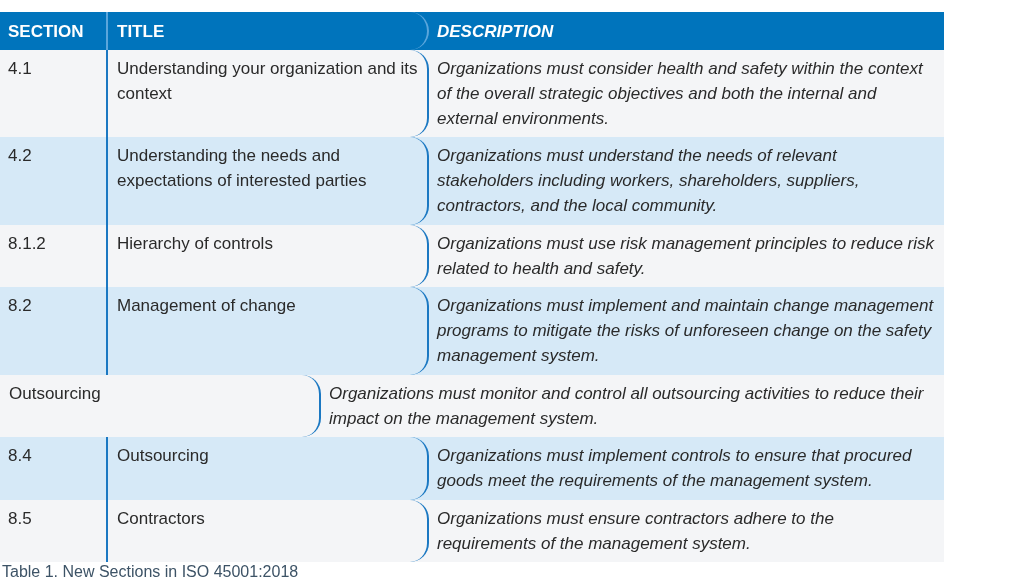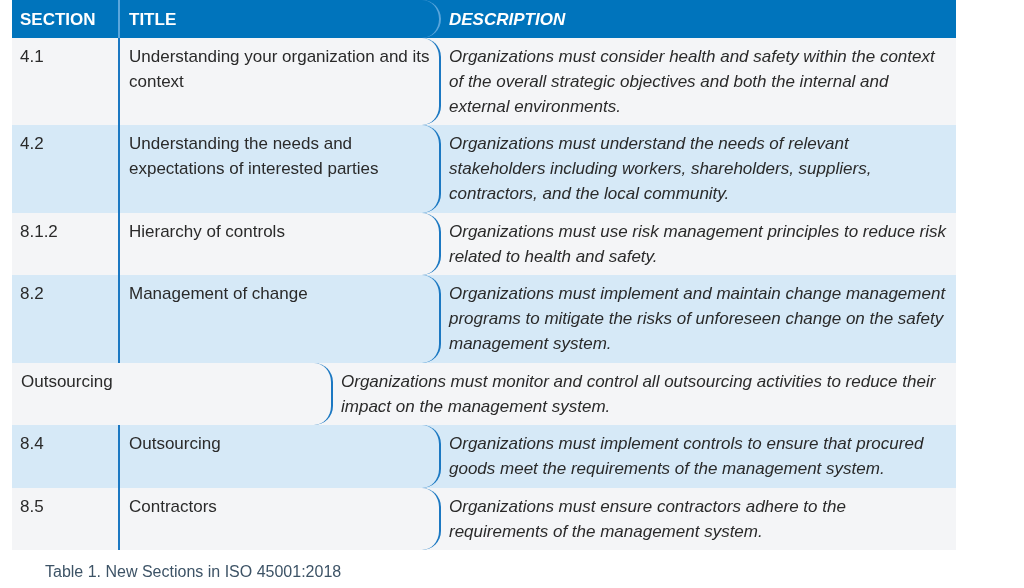--- a/index.html
+++ b/index.html
@@ -1,29 +1,29 @@
 <!DOCTYPE html>
 <html><head>
   <meta charset="utf-8">
   <style>
     html, body { margin: 0; padding: 0; background: #ffffff; }
     body { width: 1024px; height: 588px; position: relative; overflow: hidden;
            font-family: "Liberation Sans", sans-serif; }
-    .table { position: absolute; left: 0; top: 0; width: 944px; margin-left: 12px; }
+    .table { position: absolute; left: 0; top: 12px; width: 944px; }
     .row { display: flex; box-sizing: border-box; }
     .cell { box-sizing: border-box; padding: 6px 8px 0 8px; font-size: 17px; line-height: 25px; color: #2a2a2a; }
     .c1 { width: 108px; border-right: 2px solid #1b78c2; }
     .c2 { width: 321px; border-right: 2px solid #1b78c2; padding-left: 9px; border-radius: 19px; }
     .c3 { flex: 1; padding-left: 8px; font-style: italic; }
     .header { height: 38px; background: #0074bc; }
     .header .cell { color: #ffffff; font-weight: bold; font-size: 17px; padding-top: 7px; }
     .header .c1, .header .c2 { border-right: 2px solid #5aa6dc; }
     .odd { background: #f4f5f7; justify-content: center; }
     .even { background: #d6e9f7; }
-    .caption { position: absolute; left: 2px; top: 563px; font-size: 16px; color: #3d5366; margin-left: 43px; }
+    .caption { position: absolute; left: 2px; top: 563px; font-size: 16px; color: #3d5366; }
   </style>
 </head>
 <body>
 
 <div class="table">
   <div class="row header">
     <div class="cell c1">SECTION</div>
     <div class="cell c2">TITLE</div>
     <div class="cell c3">DESCRIPTION</div>
   </div>

